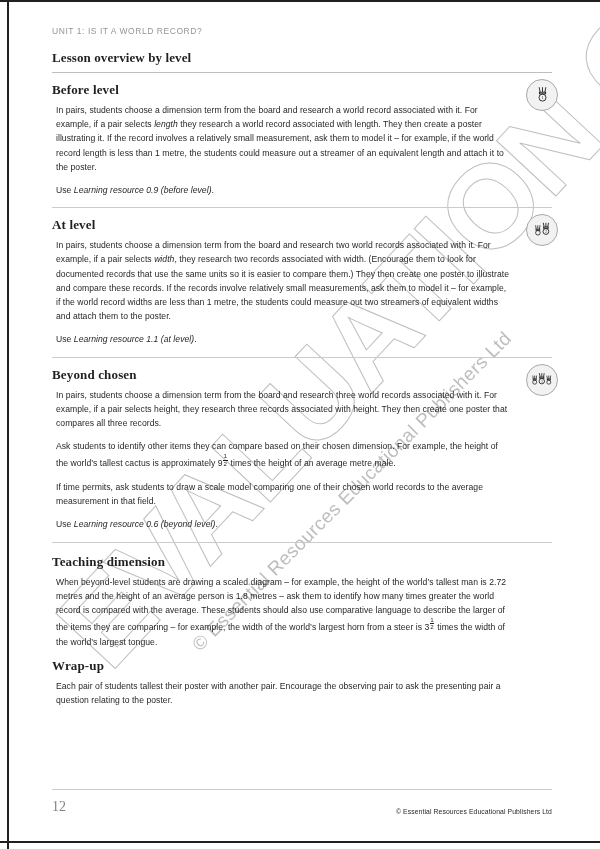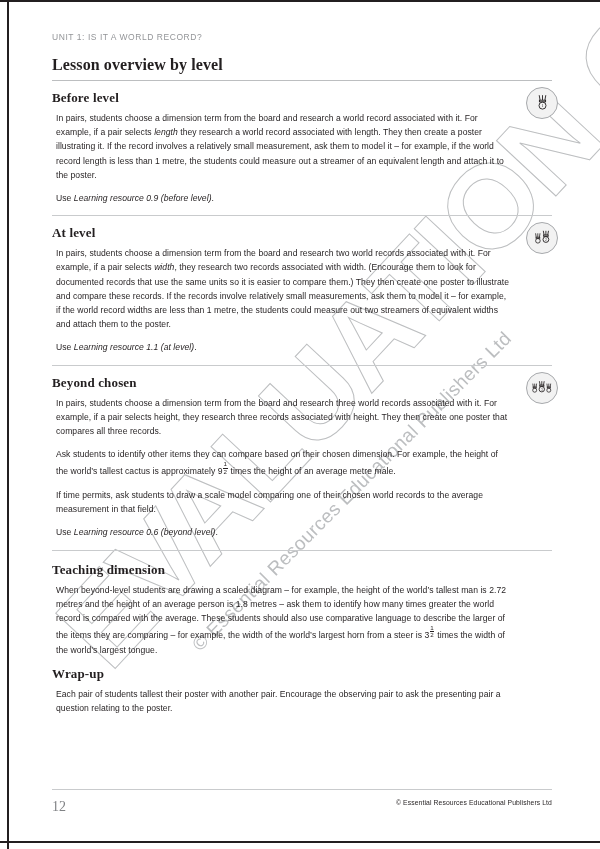--- a/index.html
+++ b/index.html
@@ -38,38 +38,38 @@
     position: absolute;
     left: 9px; top: 2px;
     width: 591px;
     height: 845px;
     background: #ffffff;
   }
 
   .content {
     position: absolute;
     left: 52px;
-    top: 32px;
+    top: 26px;
     width: 500px;
     z-index: 4;
   }
 
   .running-head {
     font-size: 8.5px;
     letter-spacing: 0.55px;
     color: #939598;
     text-transform: uppercase;
     margin: 0 0 14px 0;
     font-family: "Liberation Sans", sans-serif;
   }
 
   .lesson-overview-title {
     font-family: "Liberation Serif", serif;
     font-weight: bold;
-    font-size: 16px;
+    font-size: 13px;
     color: #231f20;
     margin: 14px 0 6px 0;
     letter-spacing: 0.1px;
   }
 
   .rule {
     height: 1px;
     background: #c9cbcd;
     margin: 0;
     border: 0;
@@ -181,21 +181,21 @@
     width: 500px;
     z-index: 4;
   }
   .footer-rule {
     height: 1px;
     background: #c9cbcd;
     margin-bottom: 9px;
   }
   .footer-row {
     display: flex;
-    align-items: flex-start;
+    align-items: flex-end;
     justify-content: space-between;
   }
   .page-number {
     font-family: "Liberation Serif", serif;
     font-size: 14px;
     color: #808285;
   }
   .copyright {
     font-size: 6.8px;
     color: #231f20;

